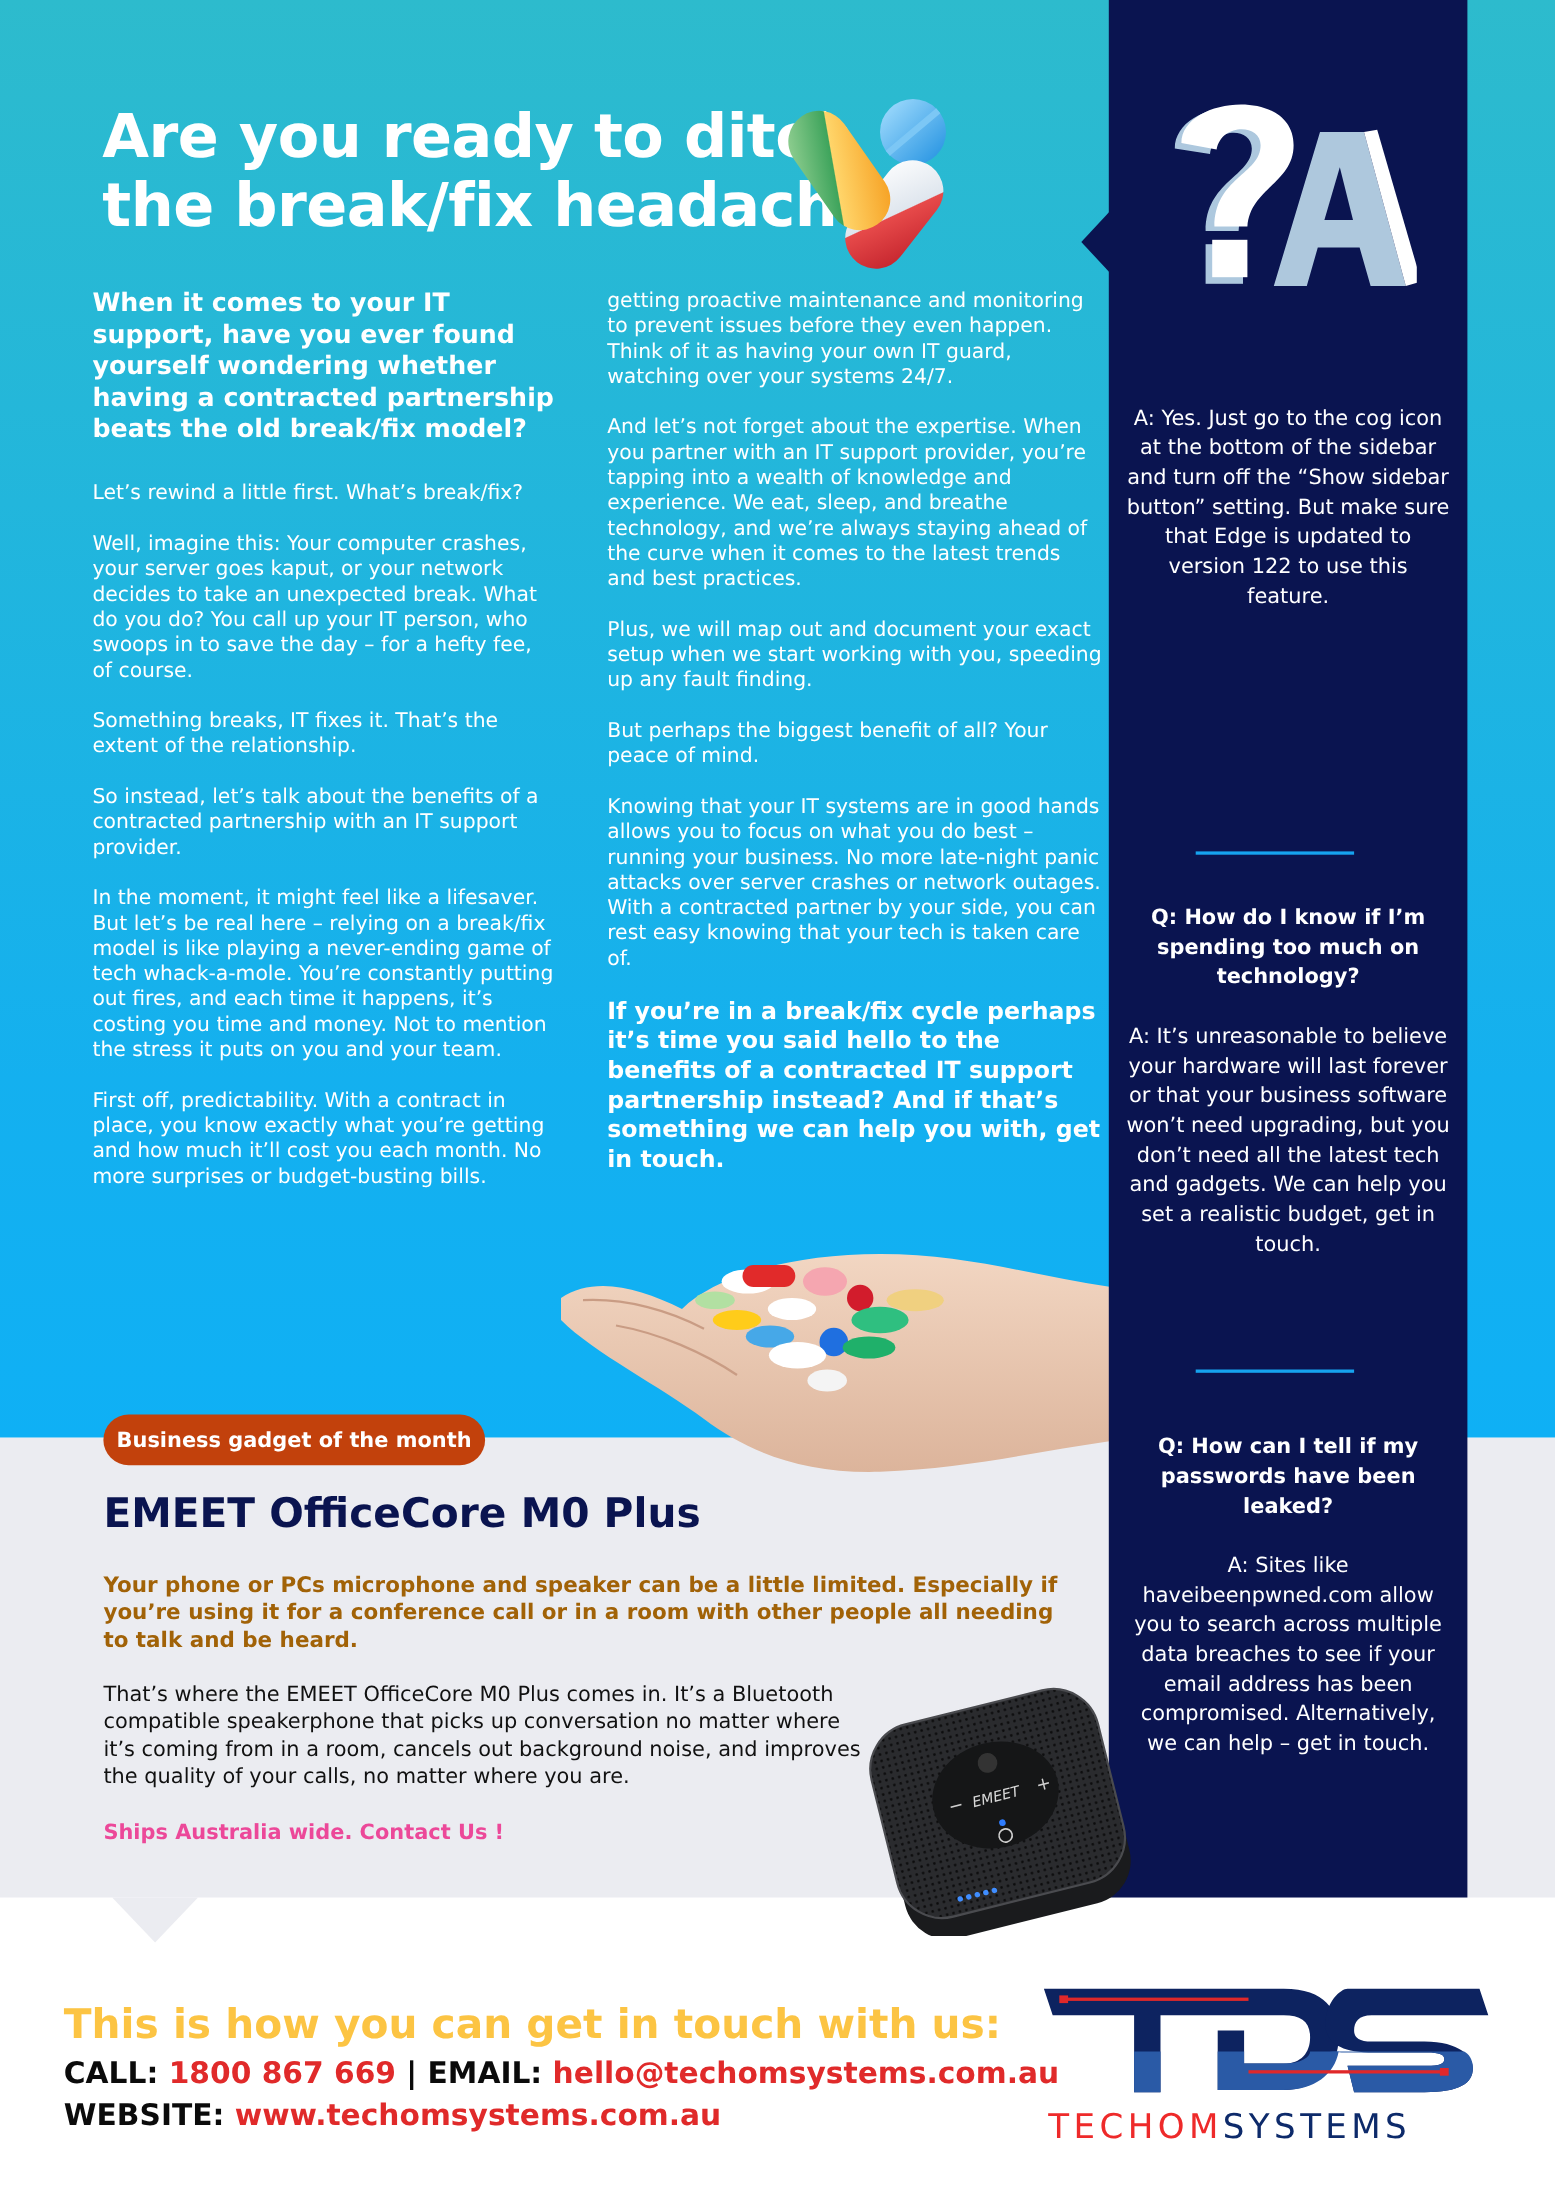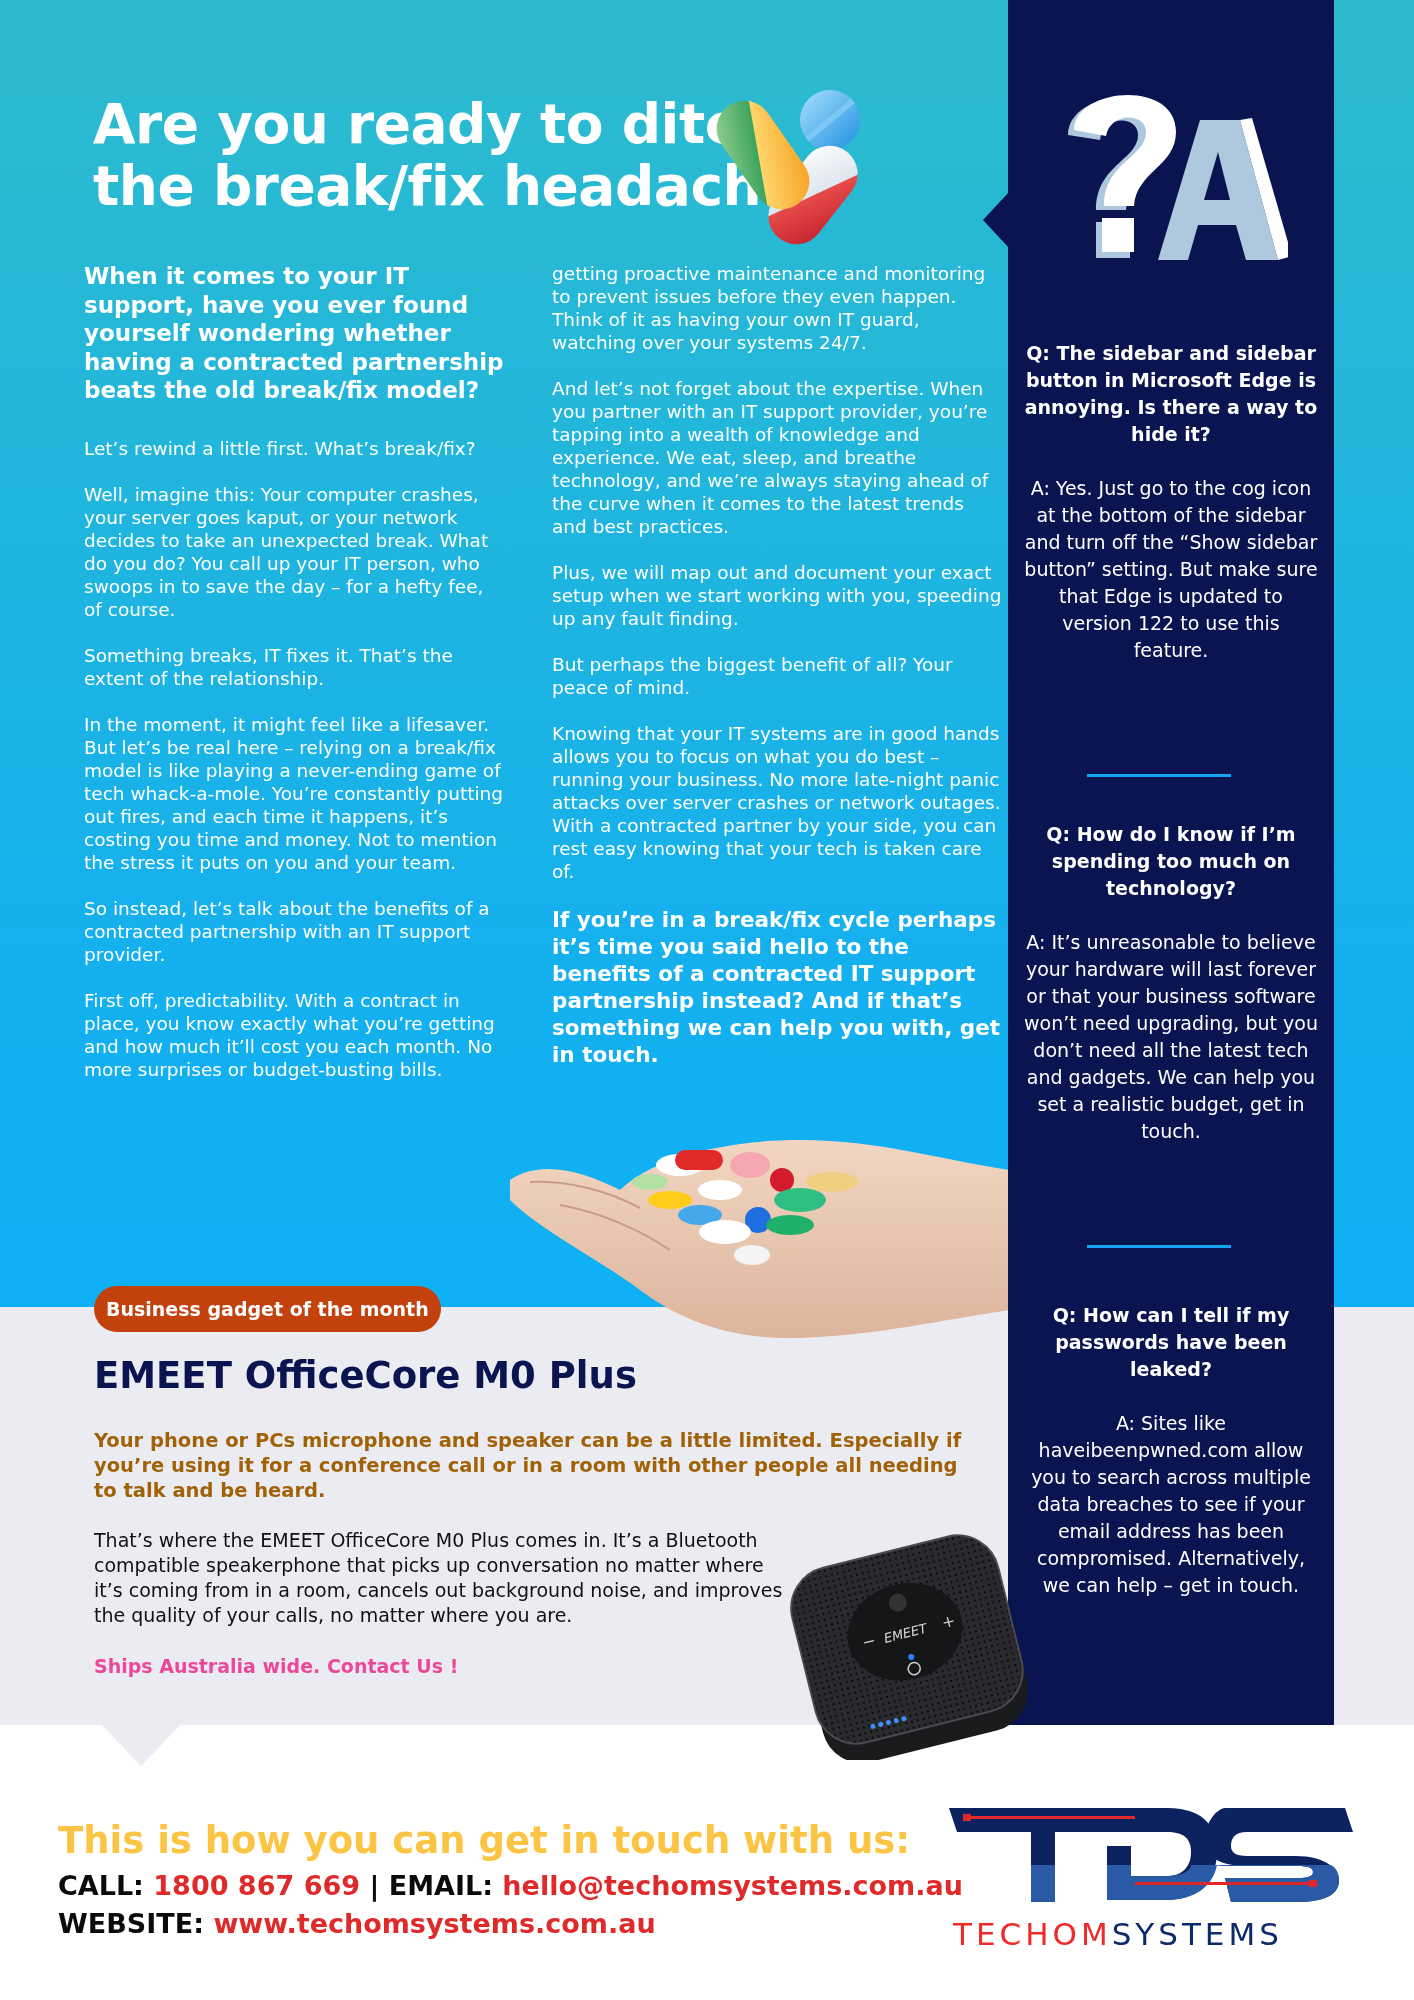--- a/index.html
+++ b/index.html
@@ -129,22 +129,22 @@
   <rect x="85" y="37" width="60" height="6" fill="#7cc7f5" transform="rotate(-40 115 40)"></rect>
   <rect x="70" y="60" width="56" height="110" rx="28" fill="url(#cap2)" transform="rotate(38 98 115)"></rect>
   <rect x="20" y="15" width="56" height="120" rx="28" fill="url(#cap1)" transform="rotate(-35 48 75)"></rect>
 </svg>
 
 <div class="col col1">
   <p class="lead">When it comes to your IT support, have you ever found yourself wondering whether having a contracted partnership beats the old break/fix model?</p>
   <p>Let’s rewind a little first. What’s break/fix?</p>
   <p>Well, imagine this: Your computer crashes, your server goes kaput, or your network decides to take an unexpected break. What do you do? You call up your IT person, who swoops in to save the day – for a hefty fee, of course.</p>
   <p>Something breaks, IT fixes it. That’s the extent of the relationship.</p>
+  <p>So instead, let’s talk about the benefits of a contracted partnership with an IT support provider.</p>
   <p>In the moment, it might feel like a lifesaver. But let’s be real here – relying on a break/fix model is like playing a never-ending game of tech whack-a-mole. You’re constantly putting out fires, and each time it happens, it’s costing you time and money. Not to mention the stress it puts on you and your team.</p>
-  <p>So instead, let’s talk about the benefits of a contracted partnership with an IT support provider.</p>
   <p>First off, predictability. With a contract in place, you know exactly what you’re getting and how much it’ll cost you each month. No more surprises or budget-busting bills.</p>
 </div>
 
 <div class="col col2">
   <p>getting proactive maintenance and monitoring to prevent issues before they even happen. Think of it as having your own IT guard, watching over your systems 24/7.</p>
   <p>And let’s not forget about the expertise. When you partner with an IT support provider, you’re tapping into a wealth of knowledge and experience. We eat, sleep, and breathe technology, and we’re always staying ahead of the curve when it comes to the latest trends and best practices.</p>
   <p>Plus, we will map out and document your exact setup when we start working with you, speeding up any fault finding.</p>
   <p>But perhaps the biggest benefit of all? Your peace of mind.</p>
   <p>Knowing that your IT systems are in good hands allows you to focus on what you do best – running your business. No more late-night panic attacks over server crashes or network outages. With a contracted partner by your side, you can rest easy knowing that your tech is taken care of.</p>
   <p class="cta">If you’re in a break/fix cycle perhaps it’s time you said hello to the benefits of a contracted IT support partnership instead? And if that’s something we can help you with, get in touch.</p>
@@ -186,21 +186,20 @@
       <path d="M26 50 C 26 8, 128 -2, 128 52 C 128 86, 88 92, 86 126 L 56 126 C 56 82, 98 78, 98 52 C 98 32, 62 32, 58 56 Z" fill="#ffffff"></path>
       <rect x="48" y="142" width="34" height="36" fill="#adc8de"></rect>
       <rect x="54" y="138" width="32" height="34" fill="#ffffff"></rect>
       <path d="M110 180 L 152 40 L 192 40 L 230 180 L 198 180 L 188 145 L 150 145 L 140 180 Z" fill="#aec8dd"></path>
       <path d="M192 40 L 204 38 L 244 176 L 230 180 Z" fill="#ffffff"></path>
       <path d="M156 120 L 182 120 L 170 72 Z" fill="#0a1450"></path>
     </g>
   </svg>
 
   <div class="qa" style="top:340px">
-    <div class="q">Q: The sidebar and sidebar button in Microsoft Edge is annoying. Is there a way to hide it?</div>
     <div class="a">A: Yes. Just go to the cog icon at the bottom of the sidebar and turn off the “Show sidebar button” setting. But make sure that Edge is updated to version 122 to use this feature.</div>
   </div>
   <div class="divider" style="top:774px"></div>
 
   <div class="qa" style="top:821px">
     <div class="q">Q: How do I know if I’m spending too much on technology?</div>
     <div class="a">A: It’s unreasonable to believe your hardware will last forever or that your business software won’t need upgrading, but you don’t need all the latest tech and gadgets. We can help you set a realistic budget, get in touch.</div>
   </div>
   <div class="divider" style="top:1245px"></div>
 

